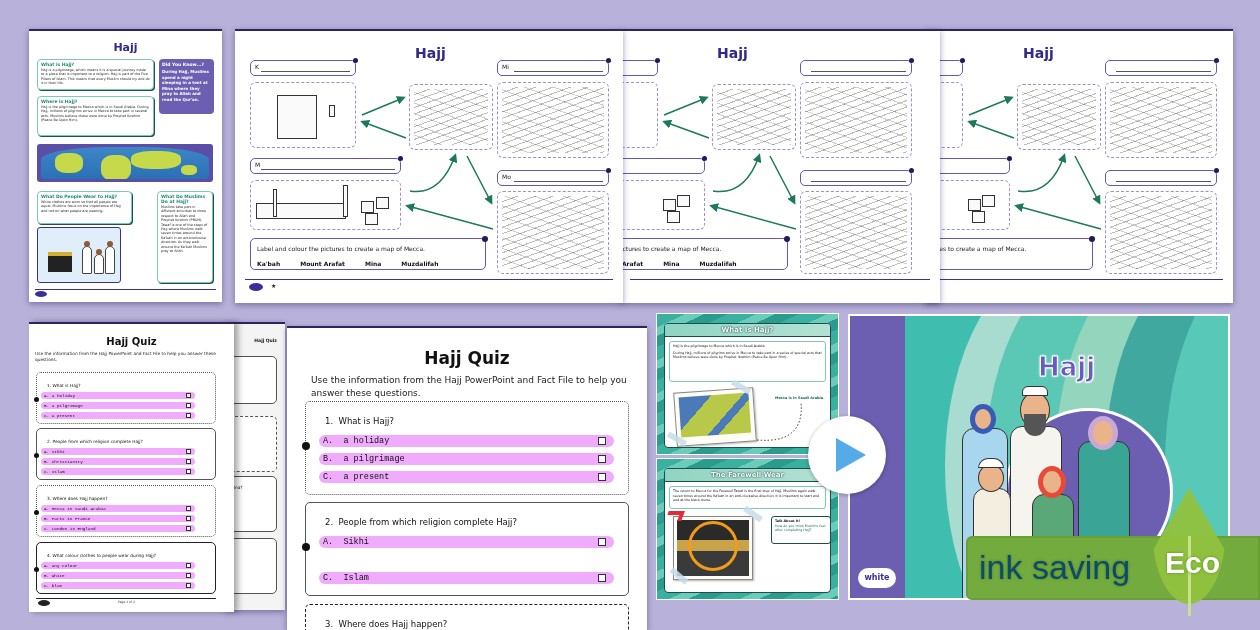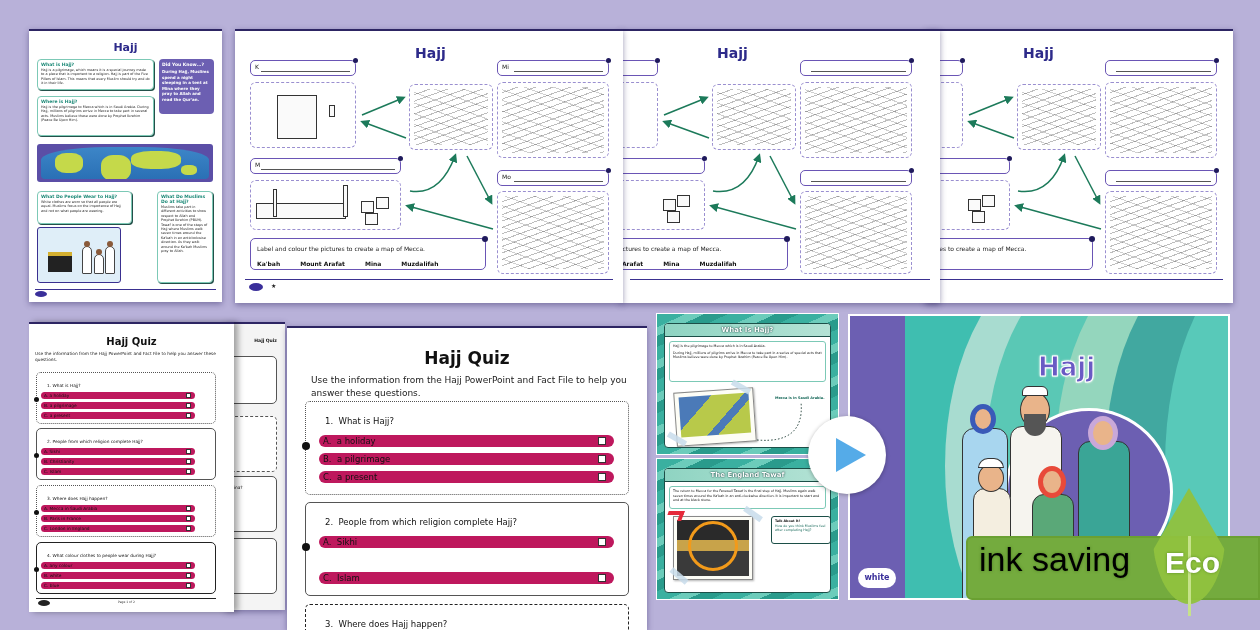--- a/index.html
+++ b/index.html
@@ -51,21 +51,21 @@
 
   
   #quiz-back { left: 225px; top: 322px; width: 60px; height: 288px; z-index: 1; background: #f4f4f4; }
   #quiz-small { left: 29px; top: 322px; width: 205px; height: 290px; z-index: 2; box-shadow: 4px 0 6px rgba(0,0,0,0.35); }
   .qs-title { position: absolute; top: 12px; left: 0; right: 0; text-align: center; font-weight: bold; font-size: 10px; color: #111; }
   .qs-intro { position: absolute; top: 27px; left: 6px; right: 10px; font-size: 4.3px; line-height: 6px; color: #222; }
   .q-card { position: absolute; border: 1px solid #555; border-radius: 5px; background: #fff; }
   .q-card.dotted { border-style: dotted; border-width: 1.5px; }
   .q-card.dashed { border-style: dashed; }
   .q-text { position: absolute; color: #111; white-space: nowrap; }
-  .opt { position: absolute; background: #be185d; border-radius: 6px; color: #111; white-space: nowrap; }
+  .opt { position: absolute; background: #f0abfc; border-radius: 6px; color: #111; white-space: nowrap; font-family: Liberation Mono, monospace; }
   .opt .box { position: absolute; border: 1px solid #333; background: #fff; }
   .q-dot { position: absolute; border-radius: 50%; background: #111; }
 
   #quiz-small .q-text { font-size: 4.3px; left: 10px; top: 10px; }
   #quiz-small .opt { left: 4px; right: 20px; height: 7px; font-size: 4.3px; line-height: 7px; padding-left: 3px; }
   #quiz-small .opt .box { right: 4px; top: 1px; width: 5px; height: 5px; }
   #quiz-small .q-dot { left: -3px; width: 5px; height: 5px; }
 
   
   #quiz-large { left: 287px; top: 326px; width: 360px; height: 304px; z-index: 3; border-top: 2px solid #2d2563; }
@@ -96,21 +96,21 @@
   .head { position: absolute; border-radius: 50%; background: #e9b48a; border: 1px solid #333; }
   .body { position: absolute; border: 1px solid #333; border-radius: 12px 12px 2px 2px; }
 
   
   #play-button { position: absolute; left: 808px; top: 416px; width: 78px; height: 78px; border-radius: 50%; background: #fff; box-shadow: 0 1px 4px rgba(0,0,0,0.3); z-index: 6; }
   #play-button .tri { position: absolute; left: 28px; top: 22px; width: 0; height: 0; border-top: 17px solid transparent; border-bottom: 17px solid transparent; border-left: 30px solid #55abe8; }
 
   
   #eco-badge { position: absolute; left: 966px; top: 536px; width: 294px; height: 64px; z-index: 7; }
   #eco-badge .bar { position: absolute; left: 0; top: 0; right: 0; bottom: 0; background: #74ab3e; border-radius: 6px 0 0 6px; border: 2px solid #6aa032; }
-  #eco-badge .ink-text { position: absolute; left: 13px; top: 4px; color: #000000; font-size: 34px; font-family: "Liberation Sans", sans-serif; text-shadow: 0 0 3px #4c7f20; white-space: nowrap; }
+  #eco-badge .ink-text { position: absolute; left: 13px; top: 12px; color: #0c4a6e; font-size: 34px; font-family: "Liberation Sans", sans-serif; text-shadow: 0 0 3px #4c7f20; white-space: nowrap; }
   #eco-badge .leaf { position: absolute; left: 186px; top: -48px; width: 74px; height: 116px; background: #90c23e; border-radius: 50% 50% 50% 50% / 35% 35% 65% 65%; clip-path: polygon(50% 0, 100% 55%, 100% 100%, 0 100%, 0 55%); opacity: 0.95; }
   #eco-badge .stem { position: absolute; left: 222px; top: 0; width: 3px; height: 80px; background: #c6e28a; }
   #eco-badge .eco-text { position: absolute; left: 199px; top: 10px; color: #fff; font-size: 30px; font-weight: bold; font-family: "Liberation Sans", sans-serif; text-shadow: 0 0 3px #5a8a28; }
 </style>
 </head>
 <body>
 
 <div class="page" id="factfile">
   <div class="ff-title">Hajj</div>
 
@@ -423,21 +423,21 @@
     <div style="position:absolute;left:110px;top:72px;font-size:3.5px;font-weight:bold;color:#1a6b5c;">Mecca is in Saudi Arabia.</div>
     <svg style="position:absolute;left:90px;top:76px;" width="60" height="44">
         <path d="M2,40 Q50,44 46,2" stroke="#1f3d35" stroke-width="1" stroke-dasharray="1.5 2" fill="none"></path>
       </svg>
   </div>
 </div>
 
 <div class="slide" style="left:656px;top:458px;width:183px;height:142px;">
   <div class="stripes"></div>
   <div class="slide-card">
-    <div class="slide-head">The England Tawaf</div>
+    <div class="slide-head">The Farewell Wear</div>
     <div class="slide-text" style="left:4px;right:4px;top:17px;height:23px;">
       <div>The return to Mecca for the Farewell Tawaf is the final step of Hajj. Muslims again walk seven times around the Ka'bah in an anti-clockwise direction. It is important to start and end at the black stone.</div>
     </div>
     <div class="photo" style="left:8px;top:47px;width:80px;height:64px;">
       <div style="position:absolute;left:3px;top:3px;right:3px;bottom:3px;background:linear-gradient(180deg,#2a2a2a 0 35%,#c8a34a 35% 55%,#3a3a3a 55%);"></div>
       <div style="position:absolute;left:14px;top:4px;width:50px;height:50px;border:3px solid #f29a1a;border-radius:50%;"></div>
     </div>
     <div style="position:absolute;left:2px;top:42px;width:16px;height:10px;border-top:4px solid #e52a3a;border-right:4px solid #e52a3a;transform:skewX(-20deg);"></div>
     <div class="tape" style="left:78px;top:42px;transform:rotate(35deg);"></div>
     <div class="tape" style="left:4px;top:104px;transform:rotate(40deg);"></div>

